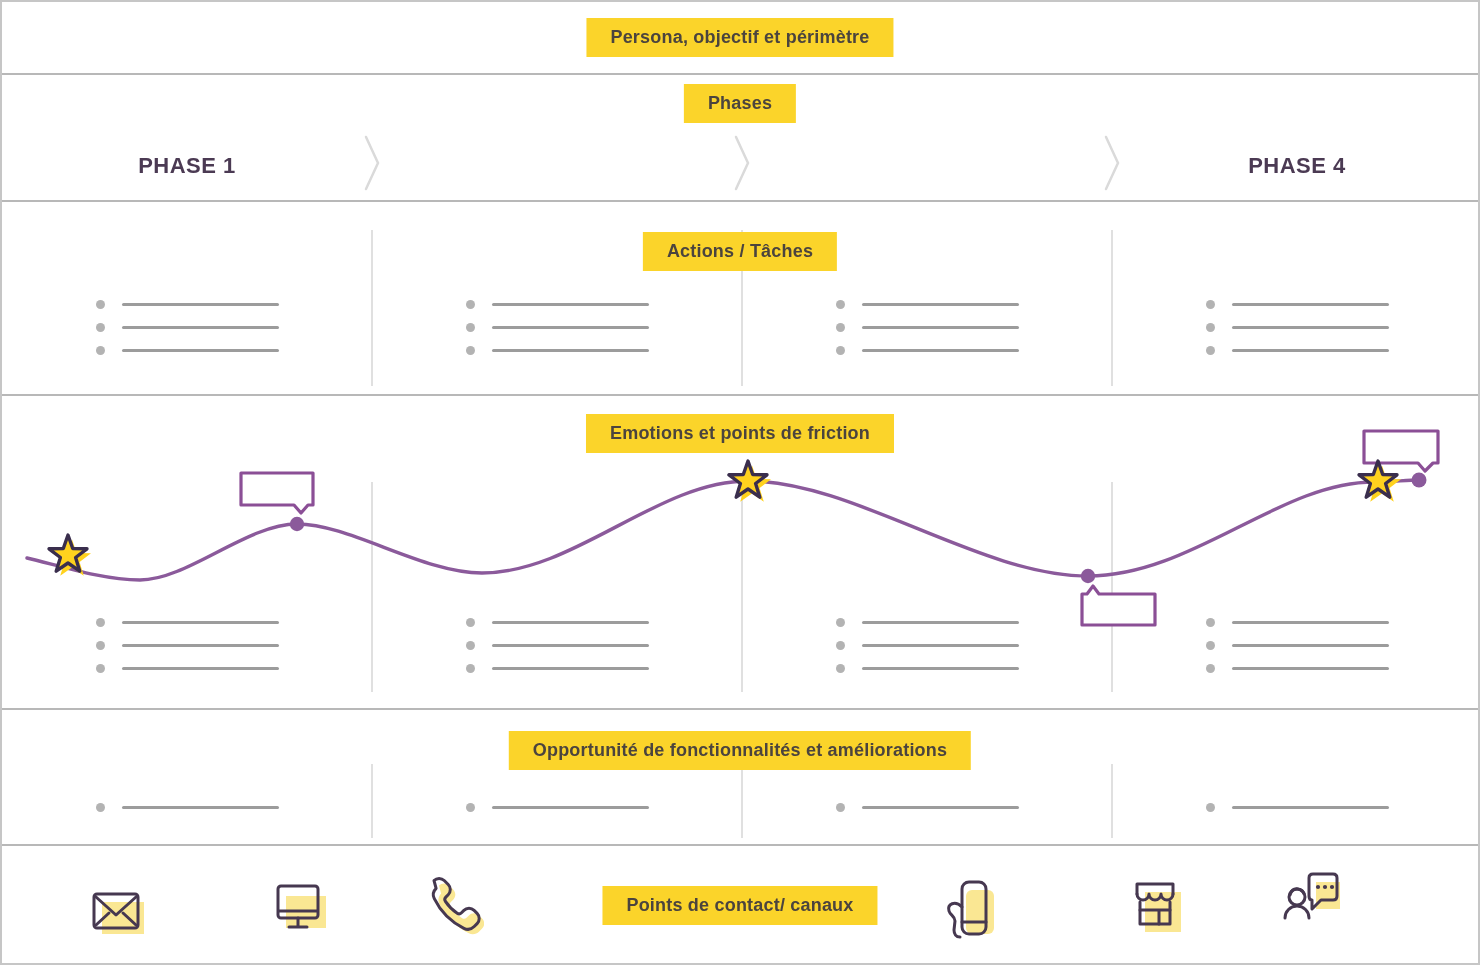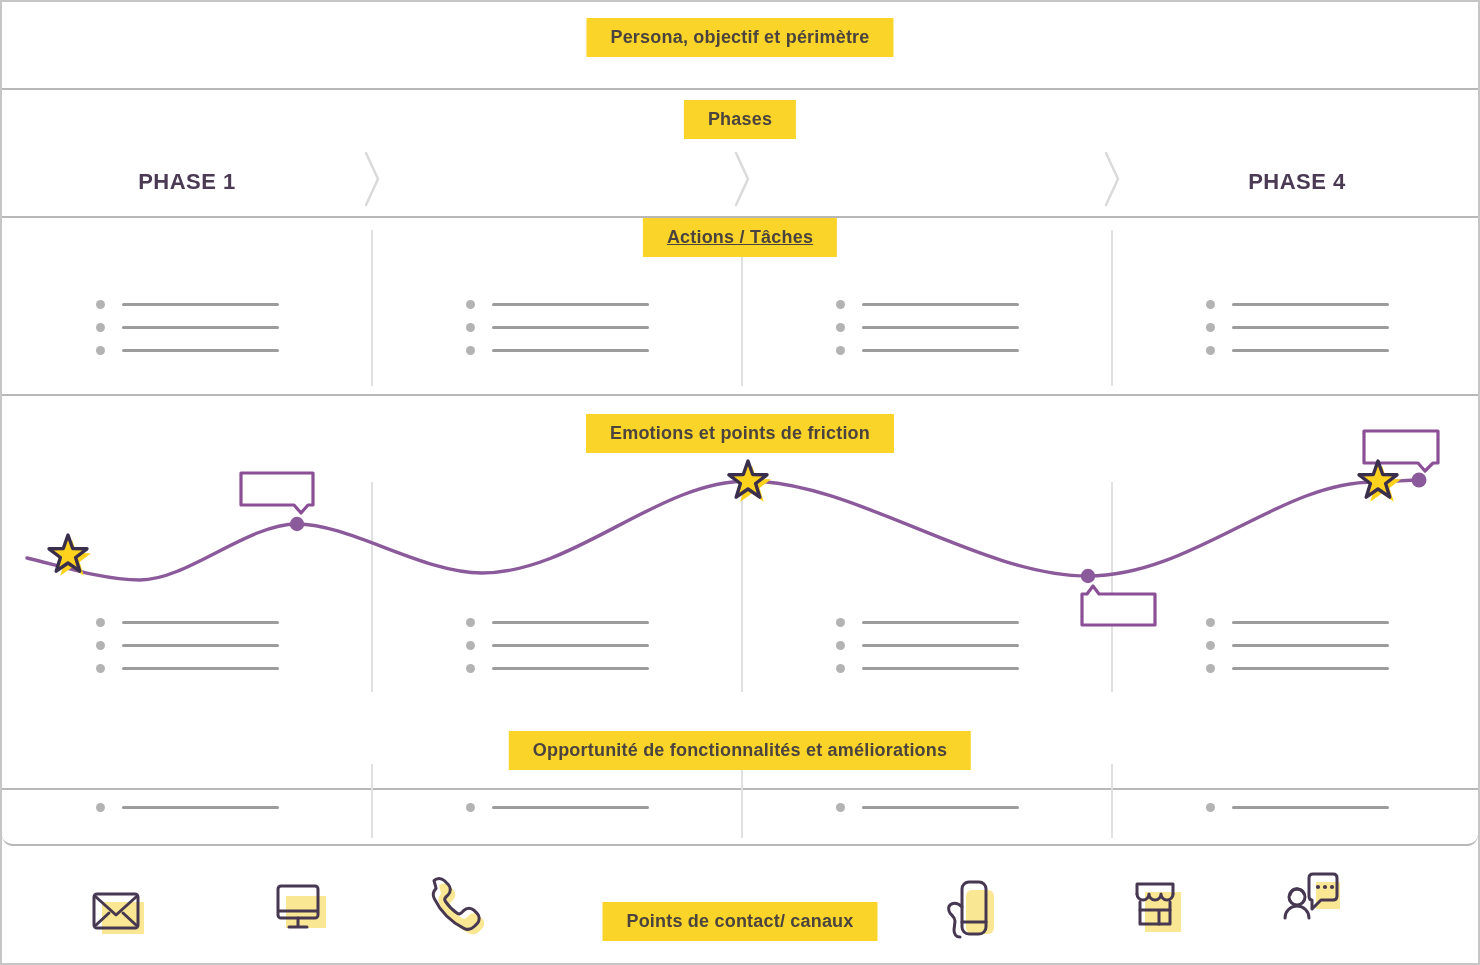--- a/index.html
+++ b/index.html
@@ -10,39 +10,39 @@
     width: 1480px; height: 965px;
   }
   .canvas {
     position: relative;
     width: 1480px; height: 965px;
     background: #fff;
     border: 2px solid #c6c6c6;
     overflow: hidden;
   }
   .row { position: absolute; left: 0; width: 1476px; border-bottom: 2px solid #b8b8b8; }
-  .row-persona        { top: 0;     height: 88px;  }
-  .row-phases         { top: 73px;  height: 127px; margin-top: 16px; }
+  .row-persona        { top: 0;     height: 73px;  }
+  .row-phases         { top: 73px;  height: 127px; }
   .row-actions        { top: 200px; height: 194px; }
-  .row-emotions       { top: 394px; height: 394px; }
-  .row-opportunities  { top: 708px; height: 136px; border-radius: 11px; }
+  .row-emotions       { top: 394px; height: 314px; }
+  .row-opportunities  { top: 708px; height: 136px; }
   .row-contact        { top: 844px; height: 117px; border-bottom: none; }
 
   .tag {
     position: absolute; left: 50%; transform: translateX(-50%);
     background: #FBD42A; color: #4B443E;
     font-size: 18px; font-weight: 700; letter-spacing: .2px;
     padding: 9px 24px; white-space: nowrap; z-index: 5;
   }
   .tag-persona { top: 16px; }
   .tag-phases  { top: 9px;  }
-  .tag-actions { top: 16px; text-decoration: underline; }
+  .tag-actions { top: 30px; }
   .tag-emotions { top: 18px; }
   .tag-opportunities { top: 21px; }
-  .tag-contact { top: 56px; }
+  .tag-contact { top: 40px; }
 
   .phase-name {
     position: absolute; top: 78px; width: 370px;
     text-align: center; font-size: 22px; font-weight: 700;
     color: #4B3A53; letter-spacing: .5px;
   }
   .phase-chevron { position: absolute; top: 58px; }
 
   .vdivider { position: absolute; width: 2px; background: #e0e0e0; }
   .row-actions .vdivider        { top: 28px;  height: 156px; }

